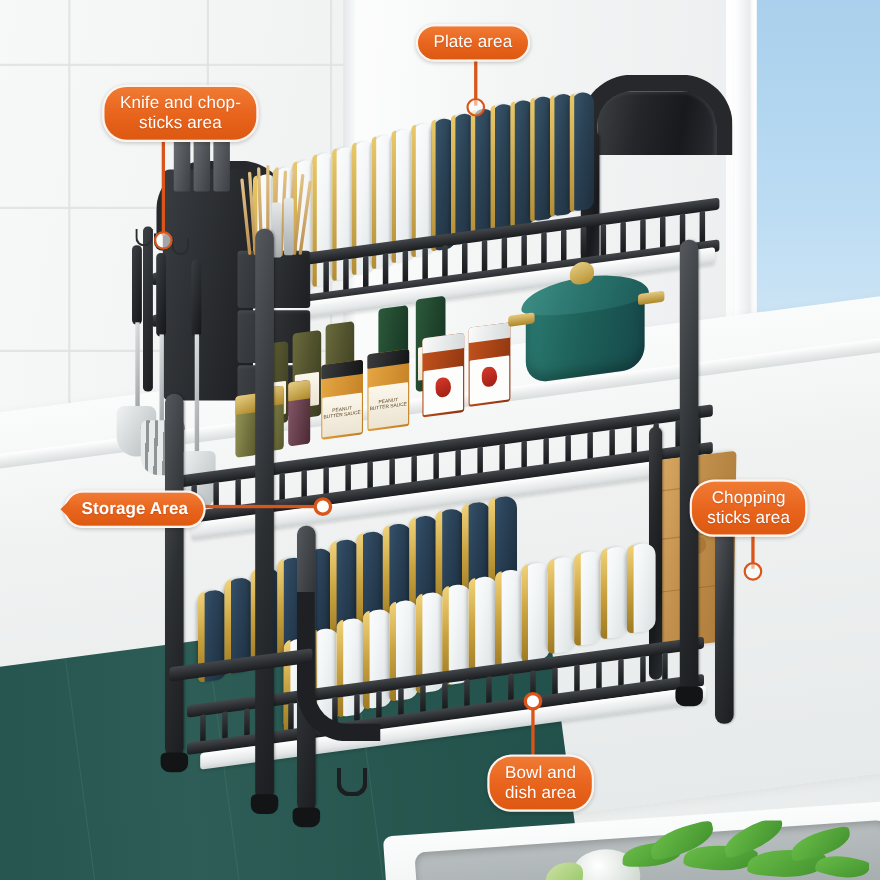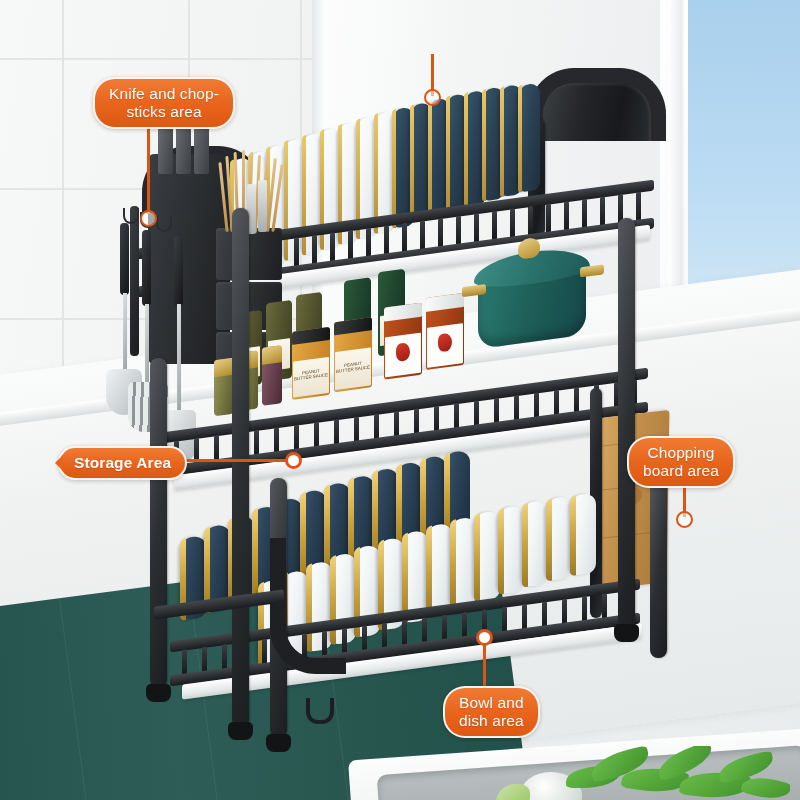--- a/index.html
+++ b/index.html
@@ -693,33 +693,34 @@
                 border-radius:0 0 0 46px;"></div>
 
     <div class="shelf-rail" style="left:44px;top:540px;width:130px;height:13px;transform:skewY(-7.6deg);"></div>
 
     <div style="position:absolute;left:196px;top:640px;width:20px;height:22px;
                 border:4px solid #1c1e21;border-top:none;border-radius:0 0 12px 12px;"></div>
   </div>
 
   <div class="leader leader-v" style="left:431px;top:54px;height:42px;"></div>
   <div class="ring" style="left:424px;top:89px;"></div>
+  <div class="callout" style="left:378px;top:22px;">Plate area</div>
 
   <div class="leader leader-v" style="left:147px;top:124px;height:90px;"></div>
   <div class="ring" style="left:140px;top:210px;"></div>
   <div class="callout" style="left:93px;top:77px;">Knife and chop-
 sticks area</div>
 
   <div class="leader leader-h" style="left:172px;top:459px;width:120px;"></div>
   <div class="dot" style="left:285px;top:452px;"></div>
   <div class="callout tail-left" style="left:58px;top:446px;font-weight:bold;">Storage Area</div>
 
   <div class="leader leader-v" style="left:683px;top:483px;height:34px;"></div>
   <div class="ring" style="left:676px;top:511px;"></div>
   <div class="callout" style="left:627px;top:436px;">Chopping
-board area</div>
+sticks area</div>
 
   <div class="leader leader-v" style="left:483px;top:636px;height:52px;"></div>
   <div class="dot" style="left:476px;top:629px;"></div>
   <div class="callout" style="left:443px;top:686px;">Bowl and
 dish area</div>
 
 </div>
 
 </body></html>

